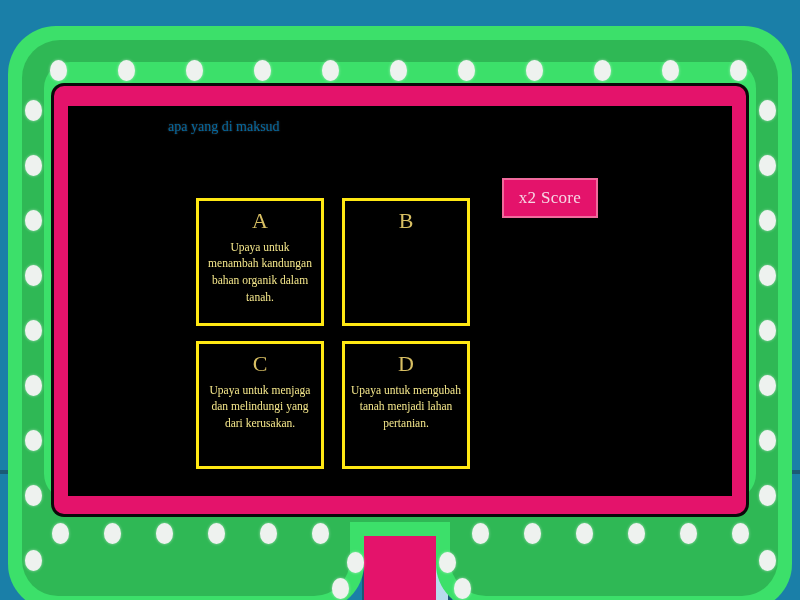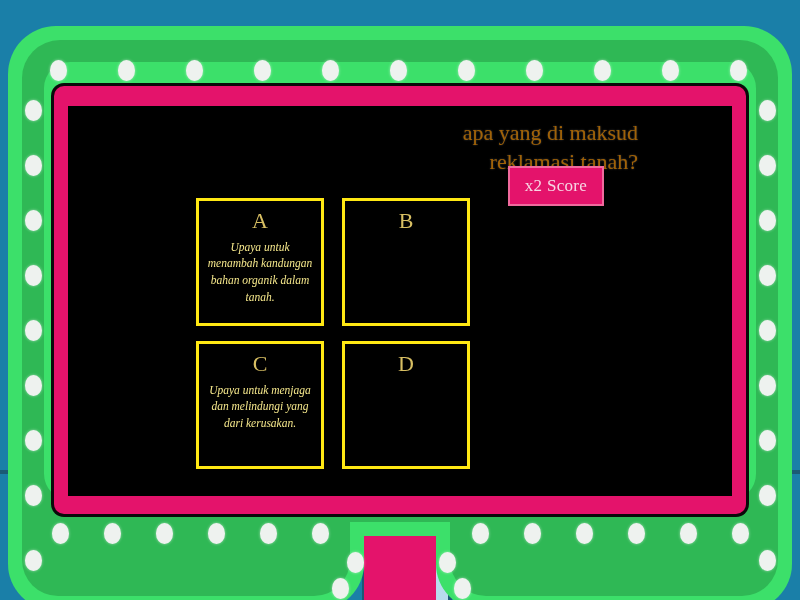--- a/index.html
+++ b/index.html
@@ -136,23 +136,23 @@
     width:17px;height:21px;
     background:#eef2ef;
     border-radius:50%;
     box-shadow:0 0 3px rgba(255,255,255,.55);
   }
 
   
   #question{
     position:absolute;
     left:100px;top:12px;width:470px;
-    text-align:right;
-    color:#a16207;
-    font-size:22px;
+    text-align:left;
+    color:#0369a1;
+    font-size:14px;
     line-height:1.32;
     text-shadow:0 0 2px rgba(255,255,255,.25);
   }
   #question .qline{display:block;}
 
   
   .answer{
     position:absolute;
     border:3px solid #ffe813;
     background:#000;
@@ -167,42 +167,41 @@
     color:#d8bf63;
     line-height:1.25;
     margin-bottom:4px;
   }
   .answer .atext{
     display:block;
     font-size:11.5px;
     line-height:1.45;
     color:#f6e88c;
     padding:0 6px;
-    font-style:italic;
   }
   #ans-a{left:128px;top:92px;width:128px;height:128px;}
   #ans-b{left:274px;top:92px;width:128px;height:128px;}
   #ans-c{left:128px;top:235px;width:128px;height:128px;}
   #ans-d{left:274px;top:235px;width:128px;height:128px;}
 
   
   .powerup{
     position:absolute;
     left:434px;
     width:96px;height:40px;
     background:#e4136b;
     border:2px solid #f06a9d;
     box-sizing:border-box;
     color:#f7d7e4;
     font-size:17px;
     display:flex;align-items:center;justify-content:center;
     cursor:pointer;
     letter-spacing:.3px;
   }
-  #pu-0{top:60px;margin-left:6px;}
+  #pu-0{top:72px;}
   #pu-1{top:176px;}
   #pu-2{top:280px;}
 </style>
 </head>
 <body>
 
 <div id="backdrop"></div>
 
 <div id="stage">
 
@@ -272,39 +271,39 @@
       <div class="bulb" style="left: 25px; top: 550px; background: rgb(238, 242, 239);"></div>
       <div class="bulb" style="left: 759px; top: 550px; background: rgb(238, 242, 239);"></div>
     </div>
 
   <div id="pink-frame"></div>
 
   <div id="screen">
 
     <div id="question">
       <span class="qline">apa yang di maksud</span>
-      <span class="qline">reklamasi tanah?</span>
     </div>
 
     <div class="answer" id="ans-a">
       <span class="letter">A</span>
       <span class="atext">Upaya untuk menambah kandungan bahan organik dalam tanah.</span>
     </div>
 
     <div class="answer" id="ans-b">
       <span class="letter">B</span>
     </div>
 
     <div class="answer" id="ans-c">
       <span class="letter">C</span>
       <span class="atext">Upaya untuk menjaga dan melindungi yang dari kerusakan.</span>
     </div>
 
     <div class="answer" id="ans-d">
       <span class="letter">D</span>
+      <span class="atext">Upaya untuk mengubah tanah menjadi lahan pertanian.</span>
     </div>
 
     <div class="powerup" id="pu-0">
       <span>x2 Score</span>
     </div>
 
   </div>
 </div>
 
 </body></html>

